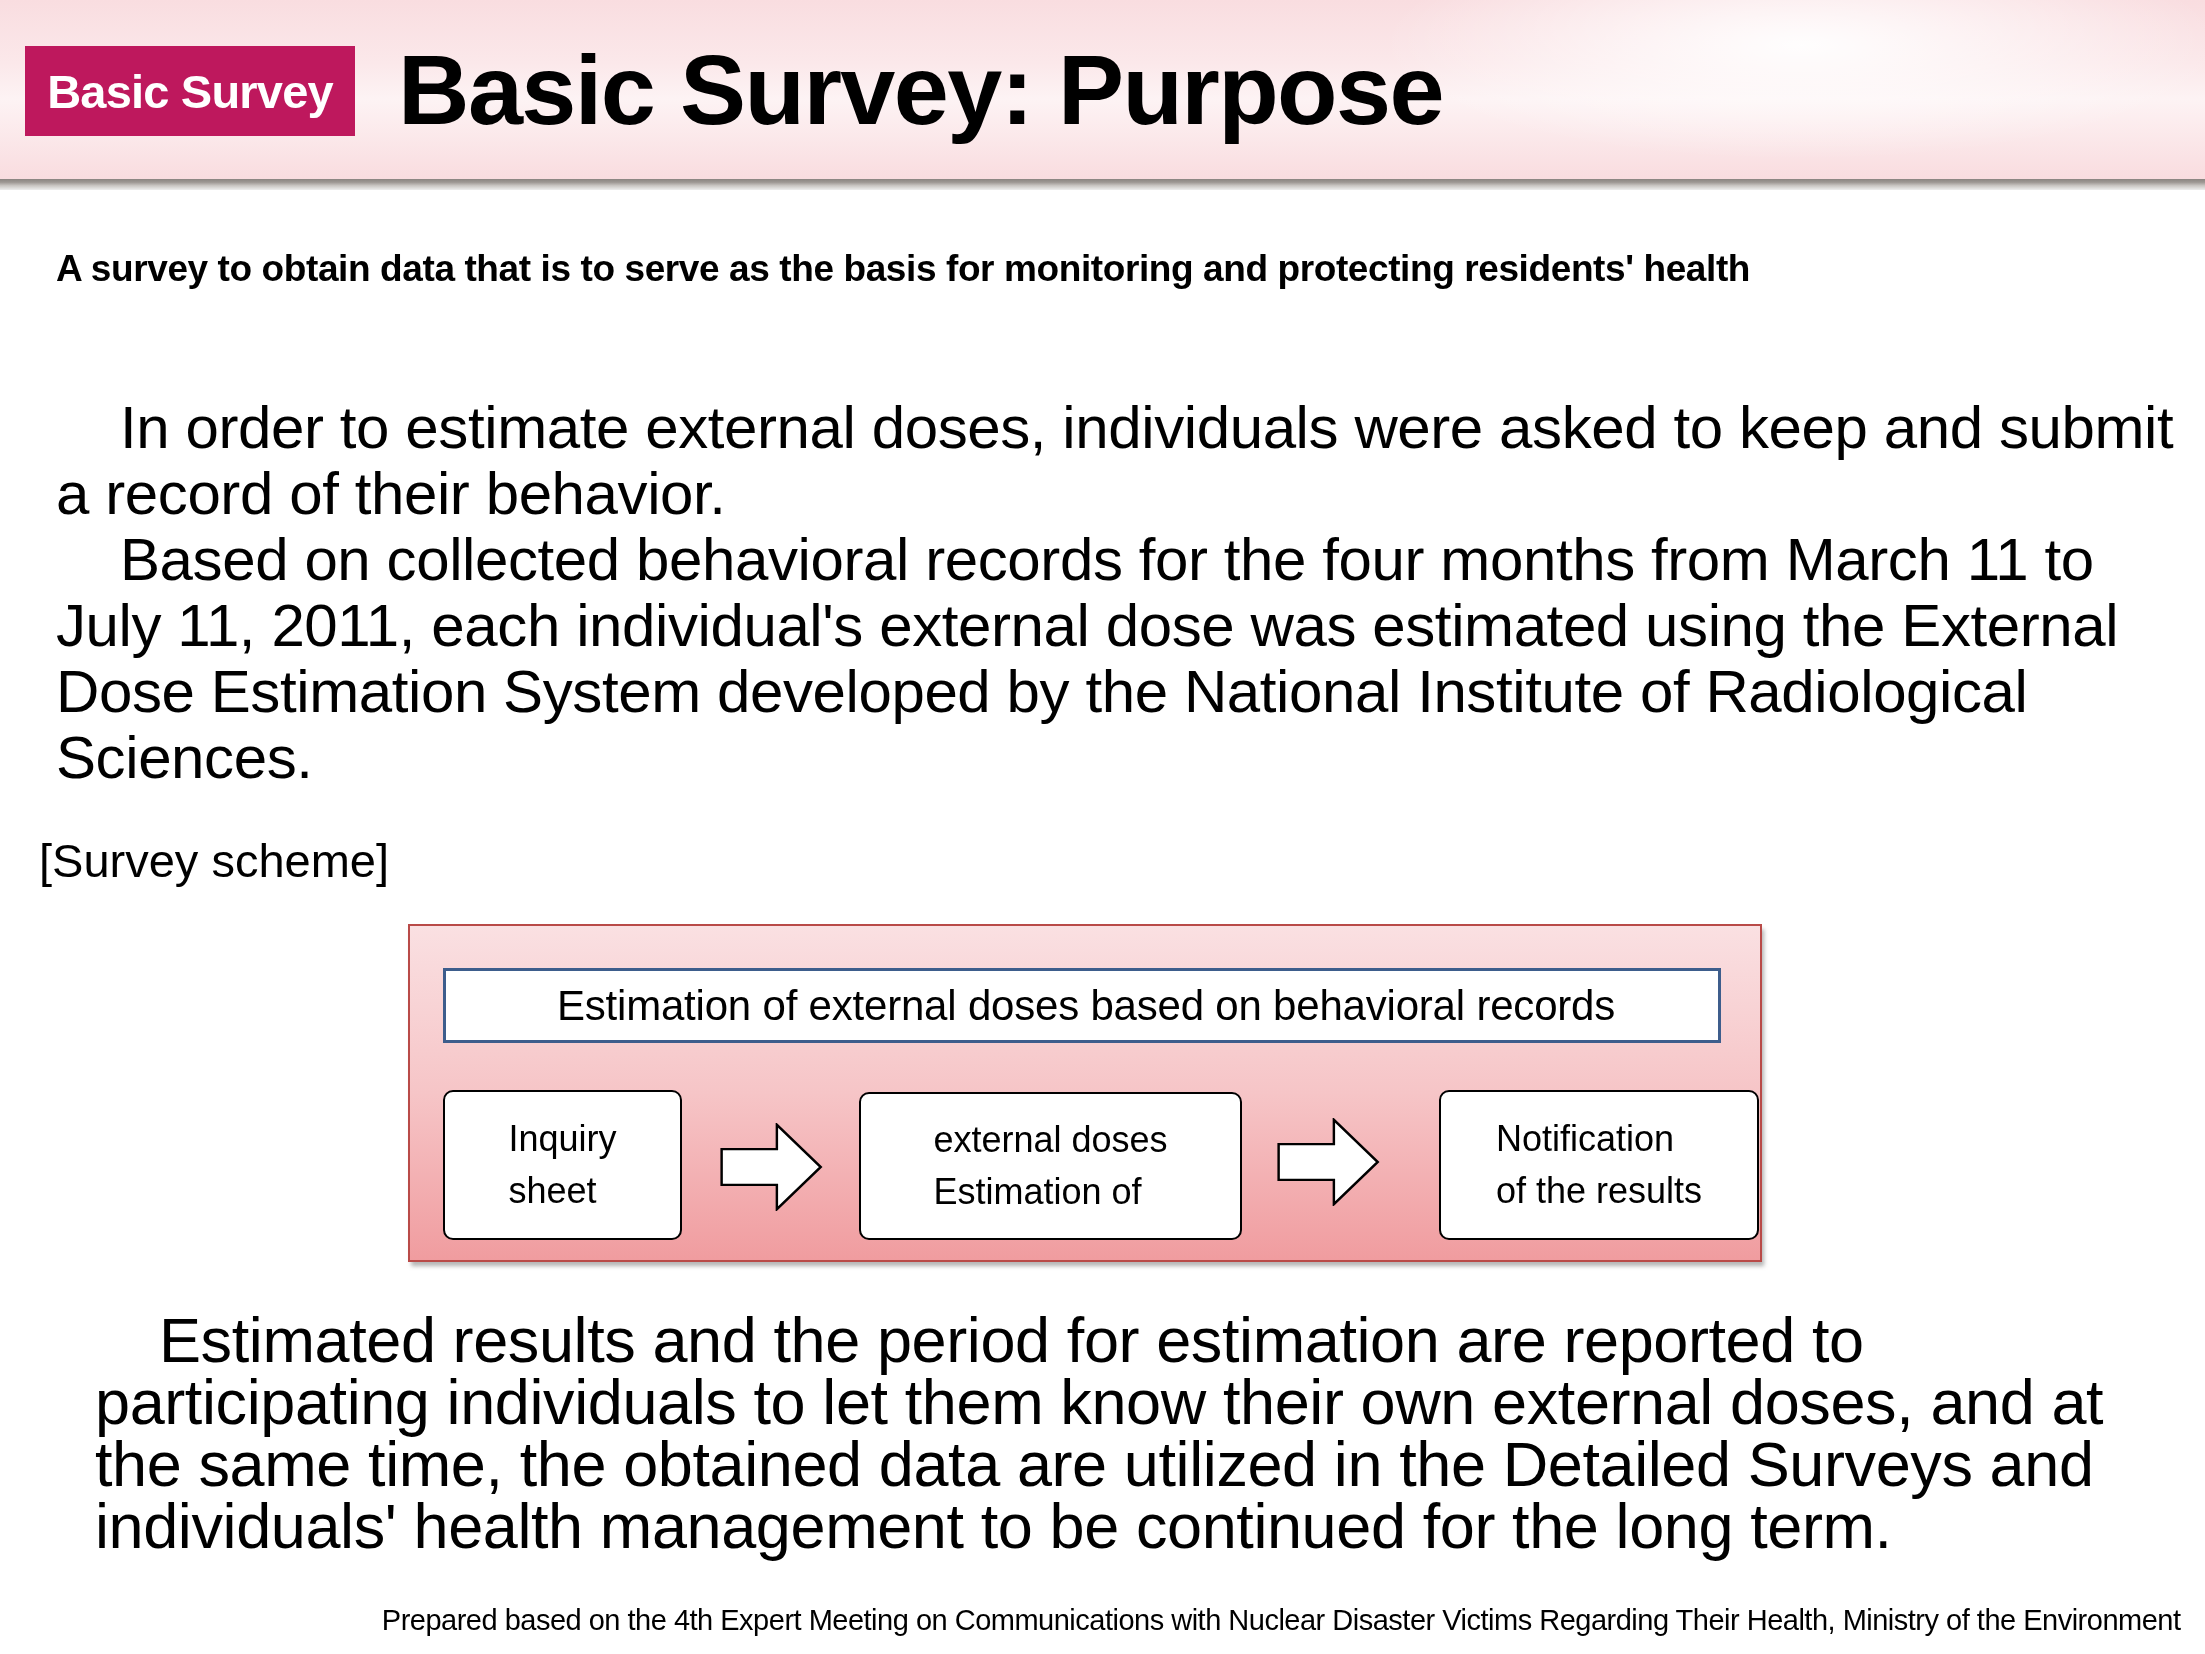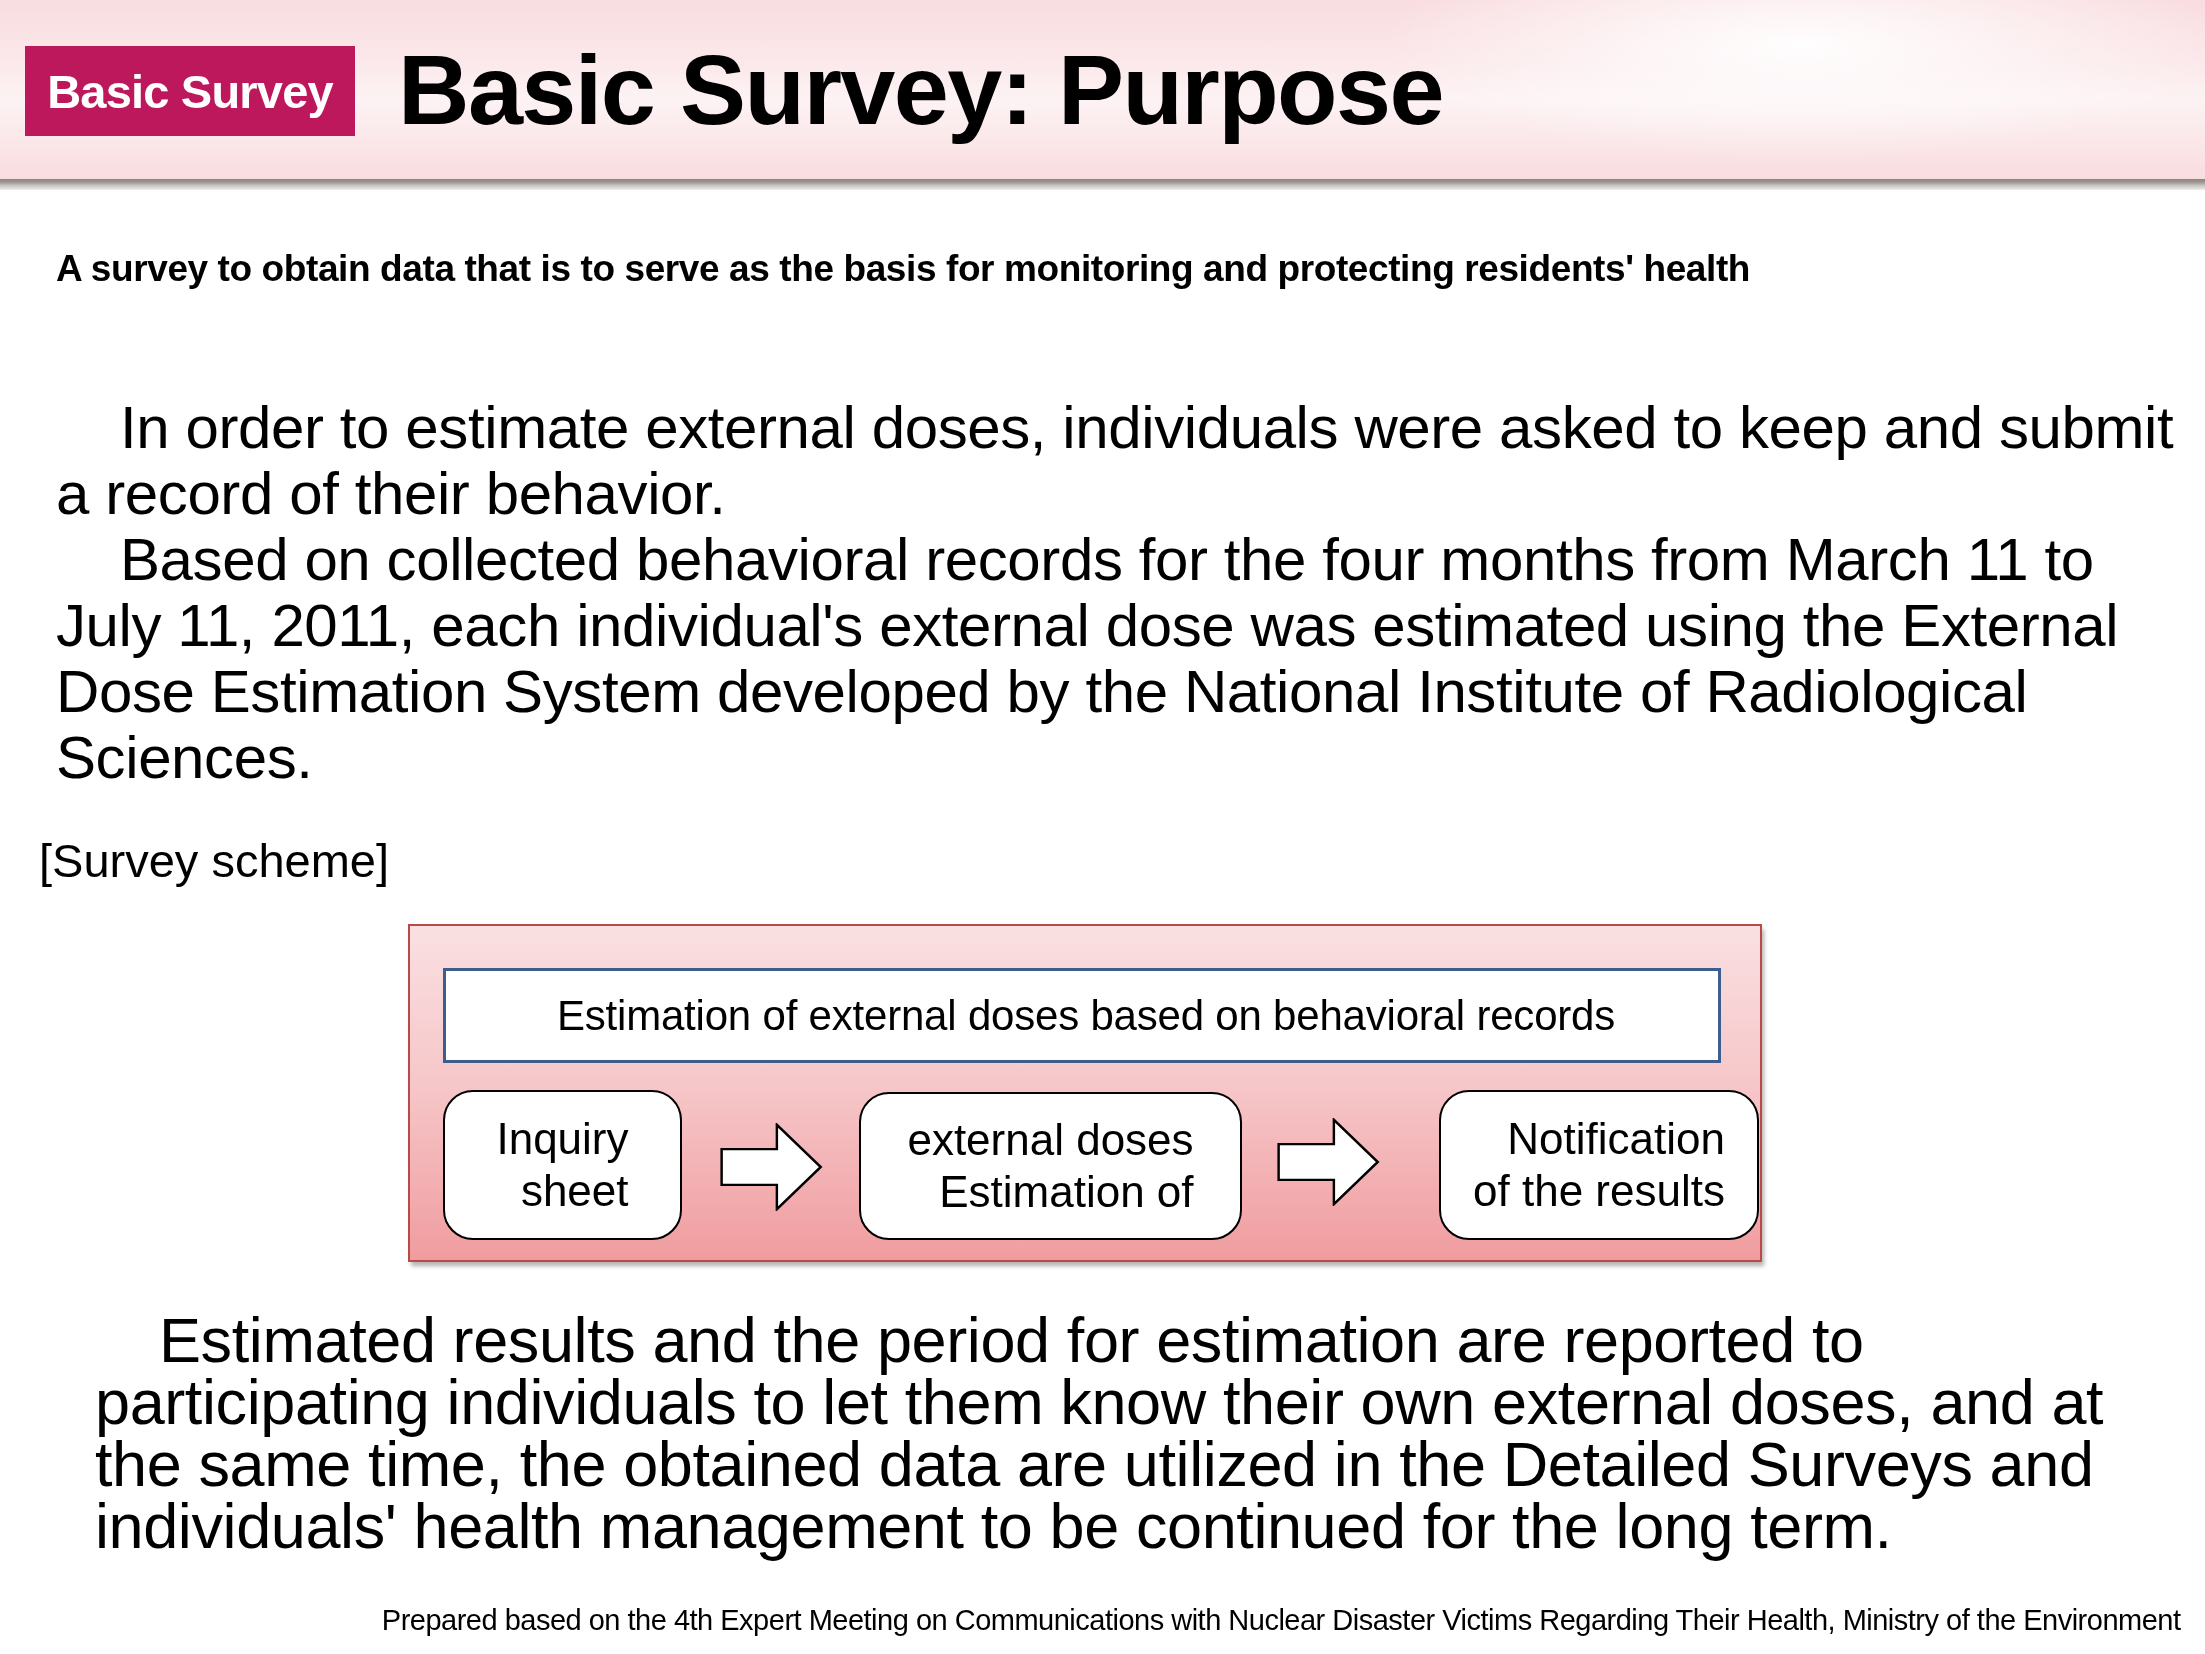--- a/index.html
+++ b/index.html
@@ -49,31 +49,31 @@
     font-size:47px; line-height:65px;
   }
   .diagram {
     position:absolute; left:408px; top:924px; width:1354px; height:338px;
     box-sizing:border-box;
     border:2.4px solid #b94a48;
     background:linear-gradient(180deg, #fae0e2 0%, #f6c5c7 50%, #f09c9f 100%);
     box-shadow:3.3px 4.9px 4.1px rgba(120,120,120,0.55);
   }
   .top-box {
-    position:absolute; left:33px; top:42px; width:1278px; height:95px;
+    position:absolute; left:33px; top:42px; width:1278px; height:75px;
     box-sizing:border-box; border:3.3px solid #3d5d8c; background:#ffffff;
     display:flex; align-items:center; justify-content:center;
     font-size:42px; letter-spacing:-0.2px;padding-left:8px;
   }
   .step {
     position:absolute; top:164px; height:150px;
-    box-sizing:border-box; border:2.4px solid #000; border-radius:30px;
+    box-sizing:border-box; border:2.4px solid #000; border-radius:10px;
     background:#ffffff;
-    display:flex; align-items:center; justify-content:center; text-align:right;
-    font-size:44px; line-height:52px;
+    display:flex; align-items:center; justify-content:center; text-align:left;
+    font-size:36px; line-height:52px;
   }
   .step1 { left:33px; width:239px; }
   .step2 { left:449px; width:383px; top:166px; height:148px; }
   .step3 { left:1029px; width:320px; }
   .arrow { position:absolute; width:104px; height:88px; }
   .arrow1 { left:310px; top:197px; }
   .arrow2 { left:867px; top:192px; }
   .para-bottom {
     position:absolute; left:95px; top:1309px; width:2087px;
     font-size:63px; line-height:62px; letter-spacing:-0.4px;

